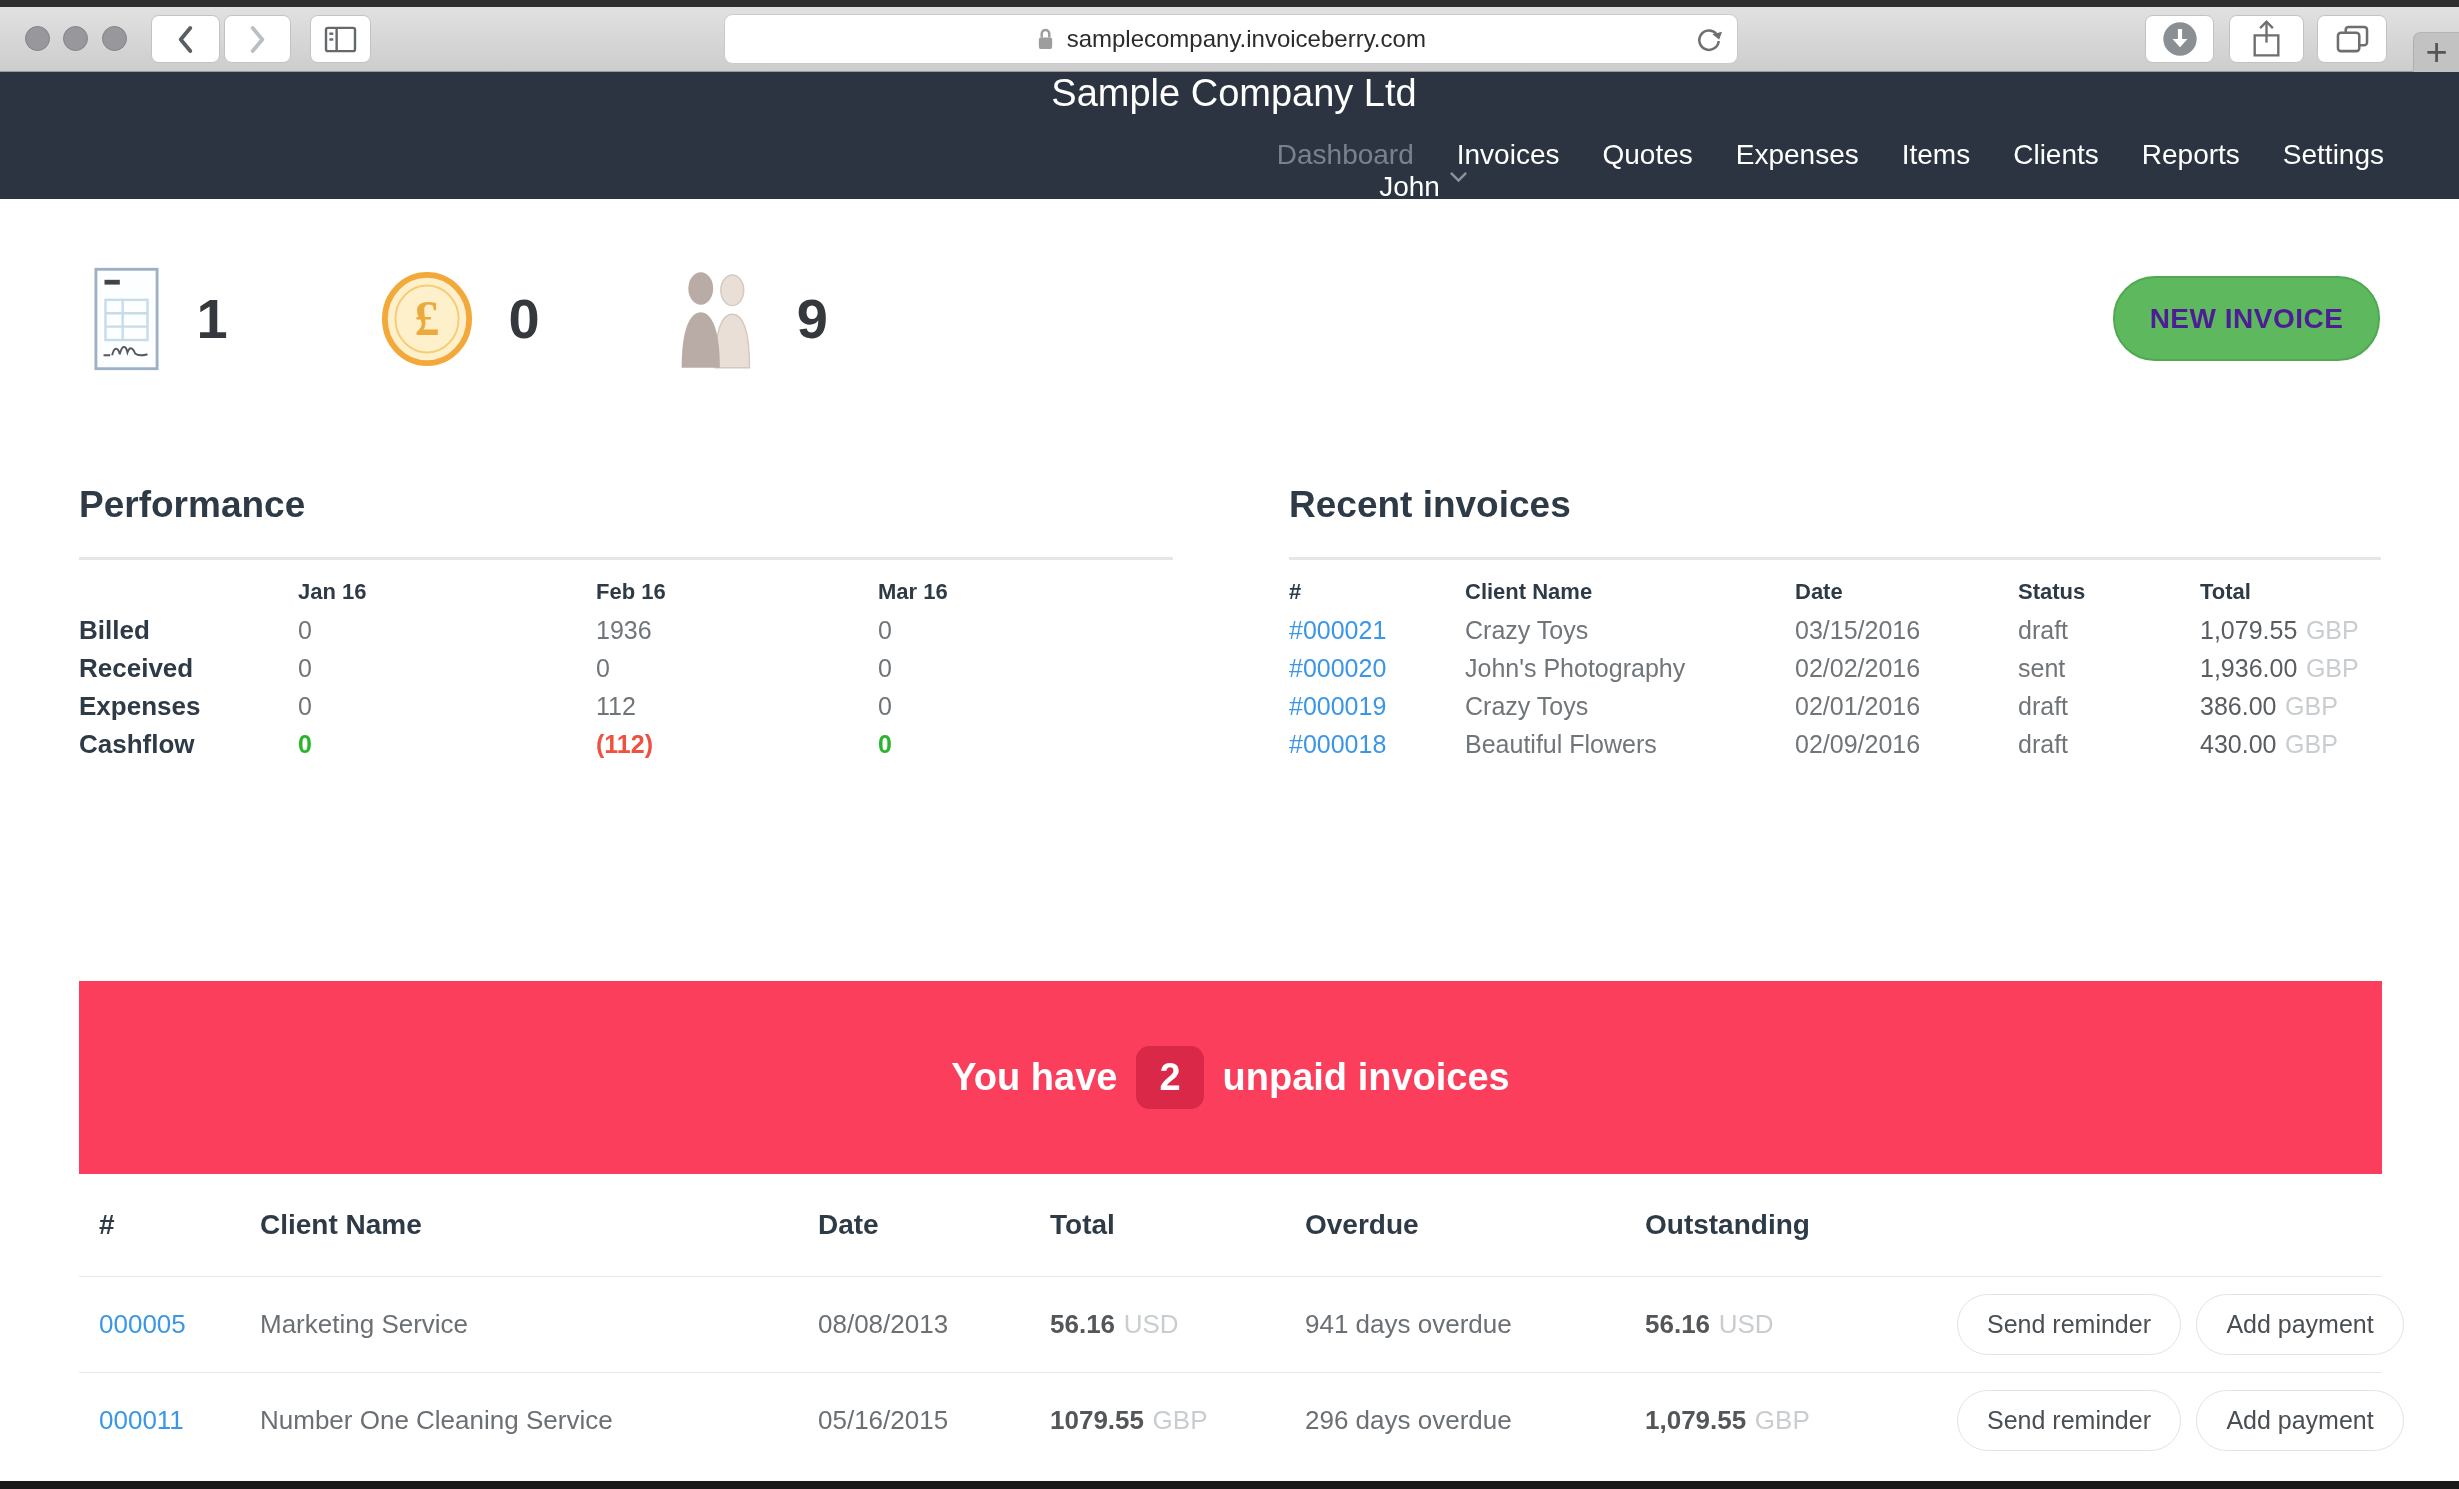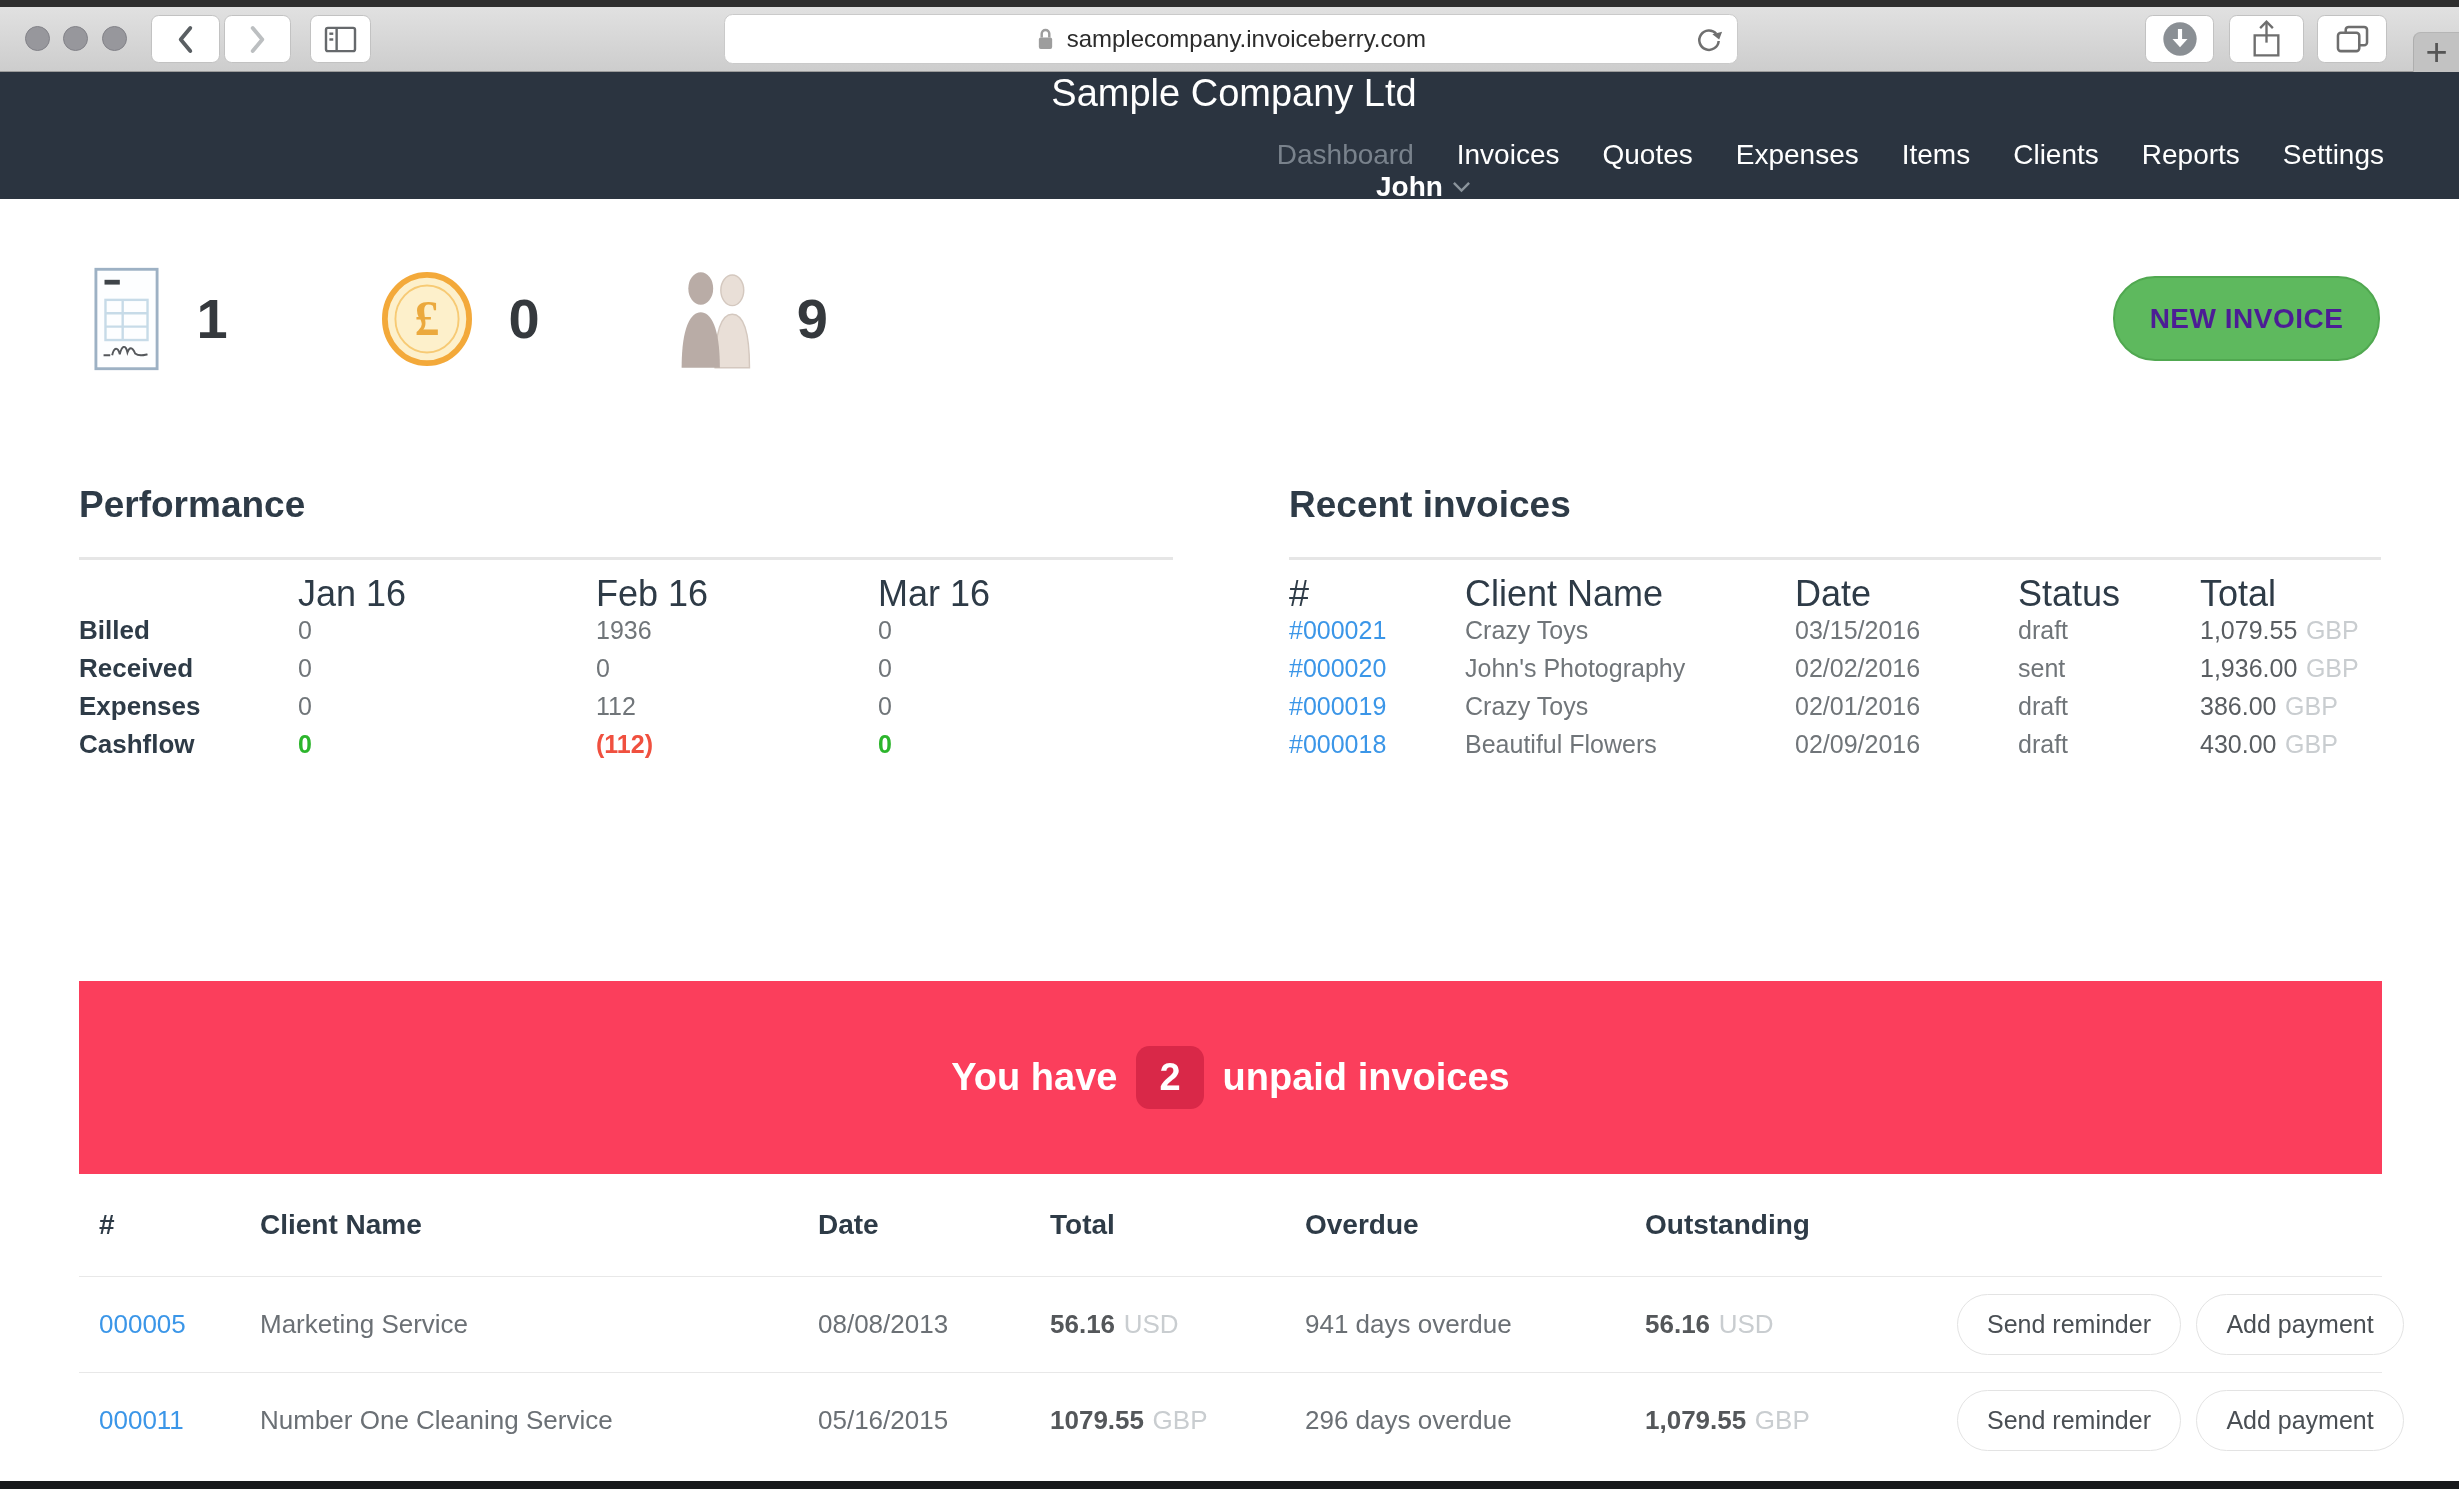--- a/index.html
+++ b/index.html
@@ -28,21 +28,21 @@
                    border-radius:7.7px 0 0 0; border-left:1px solid #aeaeae; border-top:1px solid #b5b5b5;
                    display:flex; align-items:center; justify-content:center; font-size:38px; color:#555; font-weight:300; }
 
   
   .navbar { position:absolute; top:72px; left:0; width:2459px; height:127px; background:#2b3440;
             display:flex; align-items:center; padding:0 75px 0 55px;flex-direction:column; }
   .company { margin-left:29px; color:#ffffff; font-size:38px; font-weight:400; }
   .nav-menu { display:flex; gap:43px; margin-left:auto;margin-top:24px; }
   .nav-item { color:#ffffff; font-size:28px; cursor:pointer; }
   .nav-item.current { color:#79828c; }
-  .nav-user { margin-left:408px; display:flex; align-items:center; gap:9px; cursor:pointer;font-weight:bold; }
+  .nav-user { margin-left:408px; display:flex; gap:9px; cursor:pointer; }
   .user-name { color:#ffffff; font-size:28px; }
 
   
   .stats { position:absolute; top:256px; left:79px; right:79px; height:125px;
            display:flex; align-items:center; padding-left:15.4px; }
   .stat { display:flex; align-items:center; gap:37px; }
   .stat-1 { margin-right:154px; } .stat-2 { margin-right:134px; } .stat-3 { margin-right:144px; }
   .stat-num { font-size:56px; font-weight:700; color:#35393d; }
   .stat-pro { font-size:52px; font-weight:800; color:#33373c; letter-spacing:1px; }
   .new-invoice-btn { margin-left:auto; width:267px; height:85px; border-radius:42px; background:#5eb95e;
@@ -51,21 +51,21 @@
 
   
   .columns { position:absolute; top:484px; left:79px; display:flex; gap:116px; }
   .col-left { width:1094px; } .col-right { width:1092px; }
   .section-title { font-size:37px; font-weight:700; color:#2e3b47; }
   .rule { height:2.9px; background:#e6e6e6; border:none; margin-top:31px; }
   .grid-row { display:grid; height:38px; align-items:center; font-size:25px; color:#707579; }
   .perf-row { grid-template-columns:219px 298px 282px 1fr; }
   .rec-row  { grid-template-columns:176px 330px 223px 182px 1fr; }
   .table-pad { margin-top:13.4px; }
-  .head-cell { font-weight:400; font-size:36px; color:#2e3b47; }
+  .head-cell { font-weight:700; font-size:22px; color:#2e3b47; }
   .row-label { font-weight:700; font-size:26px; color:#2e3b47; }
   .pos { color:#2cb52c; font-weight:700; }
   .neg { color:#f0503f; font-weight:700; }
   .link { color:#3b96e8; cursor:pointer; }
   .total-val { color:#595d61; }
   .cur { color:#c9cdd0; margin-left:8.6px; }
 
   
   .banner { position:absolute; top:981px; left:79px; width:2303px; height:193px; background:#fb3e5c;
             display:flex; align-items:center; justify-content:center; color:#ffffff; font-size:38px; font-weight:700; }

